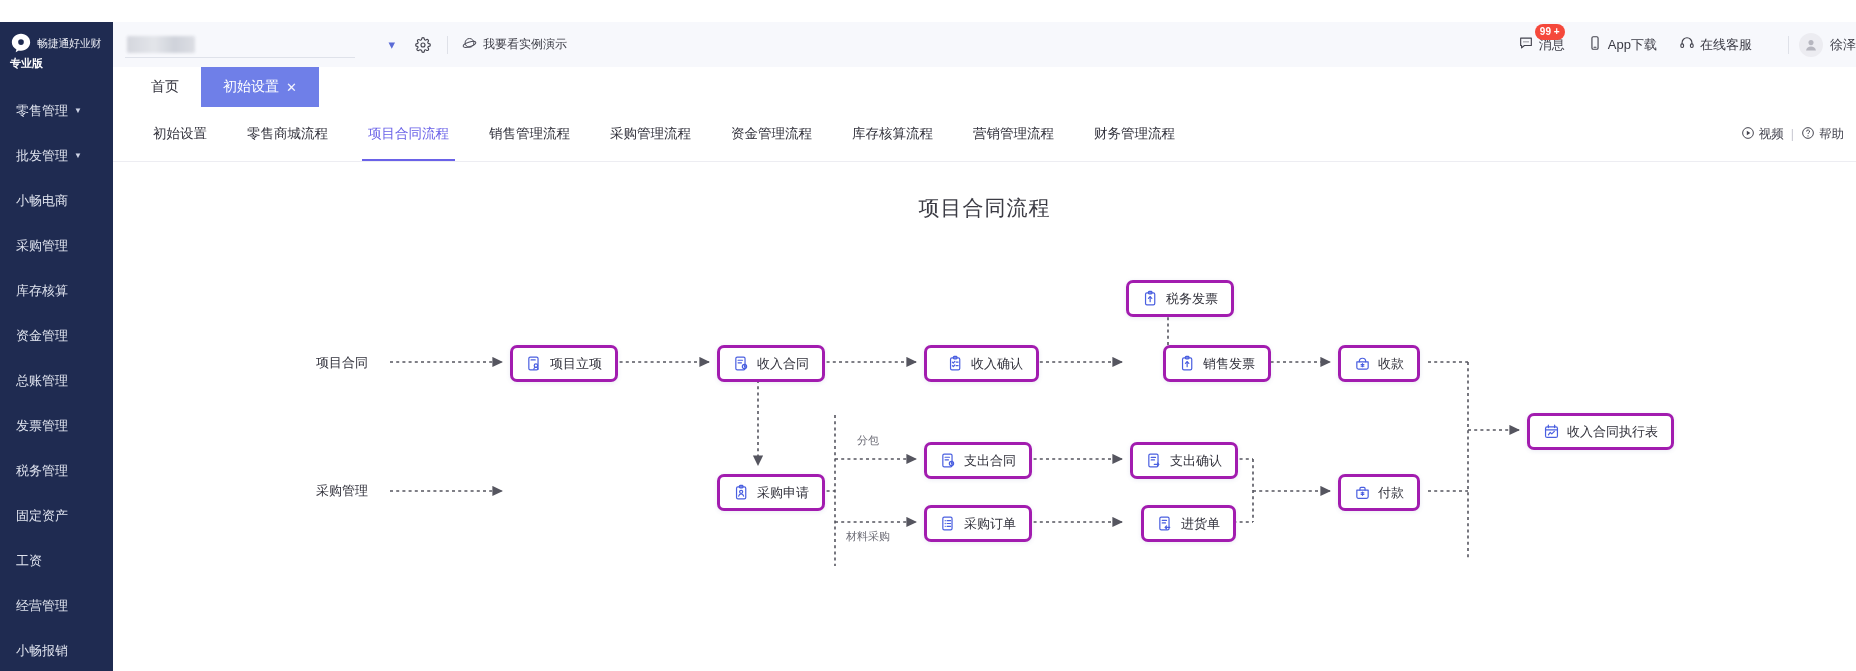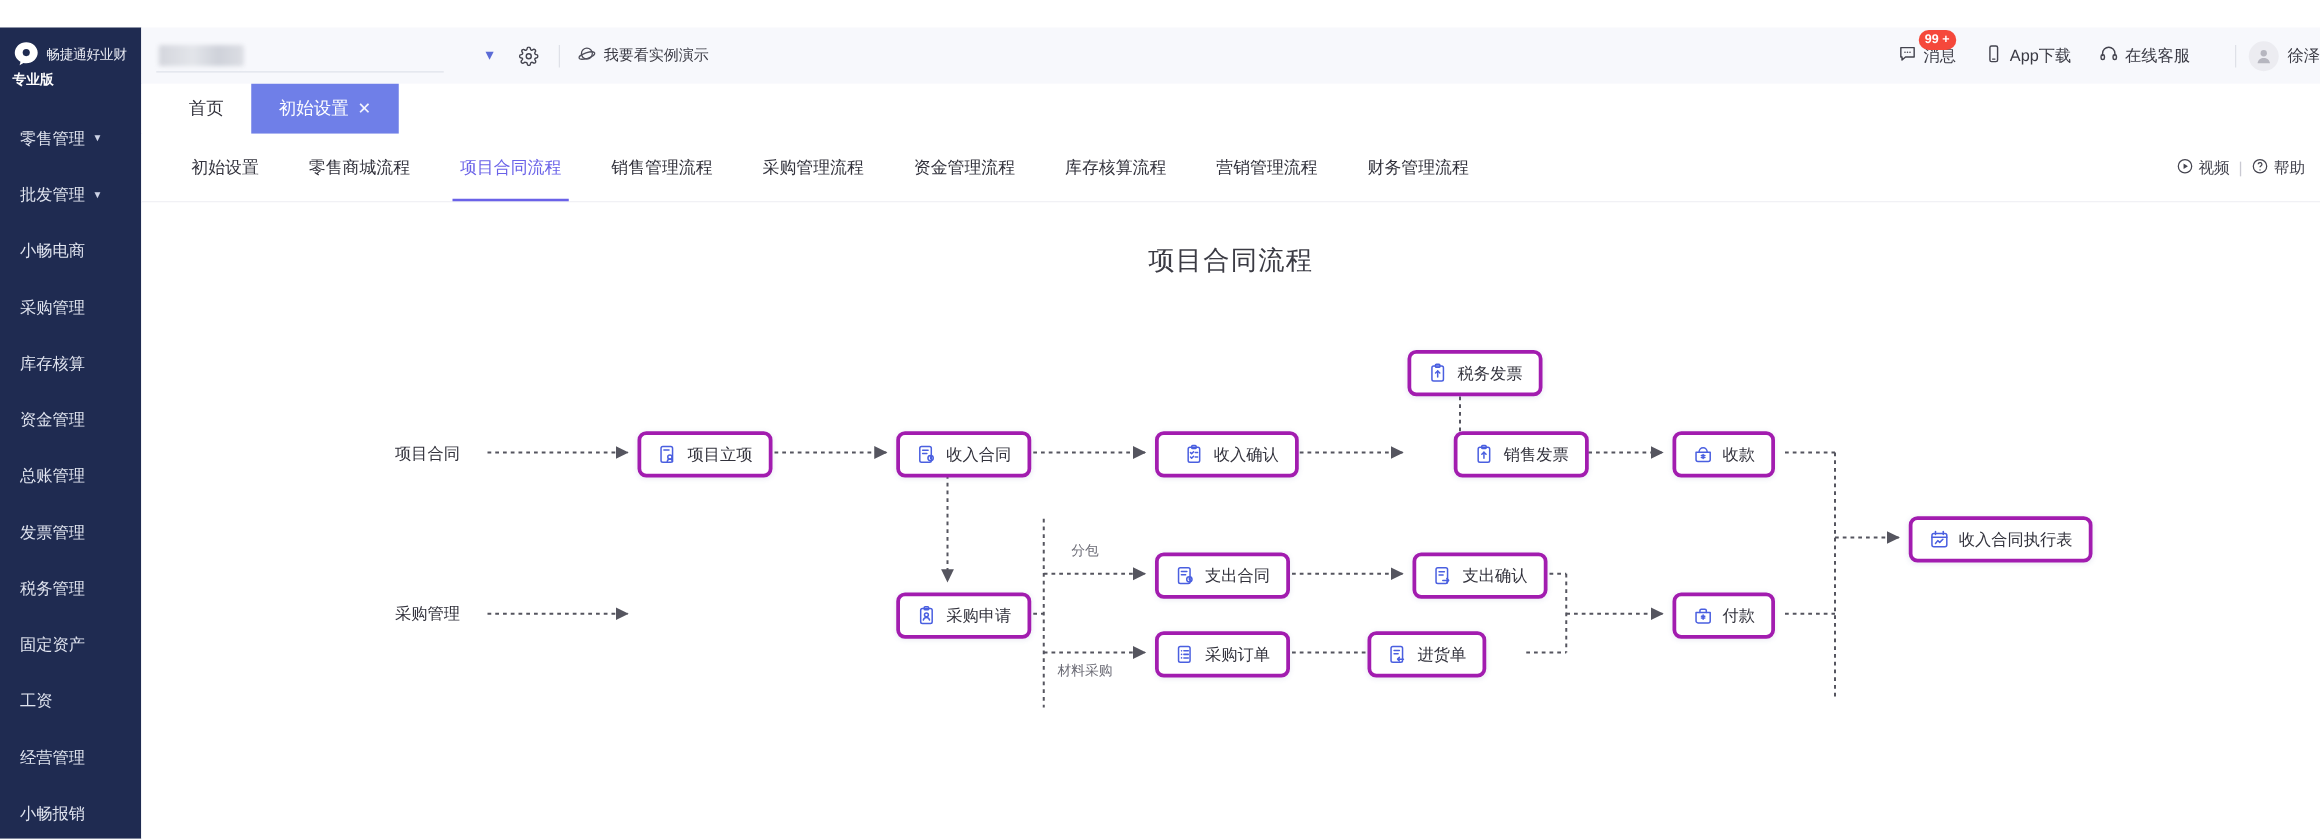--- a/index.html
+++ b/index.html
@@ -497,21 +497,21 @@
               <line x1="10" y1="8" x2="15" y2="8"></line>
               <line x1="10" y1="12" x2="15" y2="12"></line>
               <line x1="10" y1="16" x2="15" y2="16"></line>
               <circle cx="7.4" cy="8" r=".9" fill="#4a5fe0" stroke="none"></circle>
               <circle cx="7.4" cy="12" r=".9" fill="#4a5fe0" stroke="none"></circle>
               <circle cx="7.4" cy="16" r=".9" fill="#4a5fe0" stroke="none"></circle>
             </svg>
           </span>
           <span>采购订单</span>
         </div>
-        <div class="node" style="left: 981px; top: 343px;">
+        <div class="node" style="left: 1028px; top: 343px;">
           <span class="ic">
             <svg width="17" height="17" viewBox="0 0 24 24" fill="none" stroke="#4a5fe0" stroke-width="1.7" stroke-linecap="round" stroke-linejoin="round">
               <rect x="4" y="3" width="13" height="18" rx="2"></rect>
               <line x1="7.4" y1="7.6" x2="13.4" y2="7.6"></line>
               <line x1="7.4" y1="11.2" x2="12" y2="11.2"></line>
               <path d="M18 17.4h-6.4M13.4 15.4l-2 2 2 2"></path>
             </svg>
           </span>
           <span>进货单</span>
         </div>

